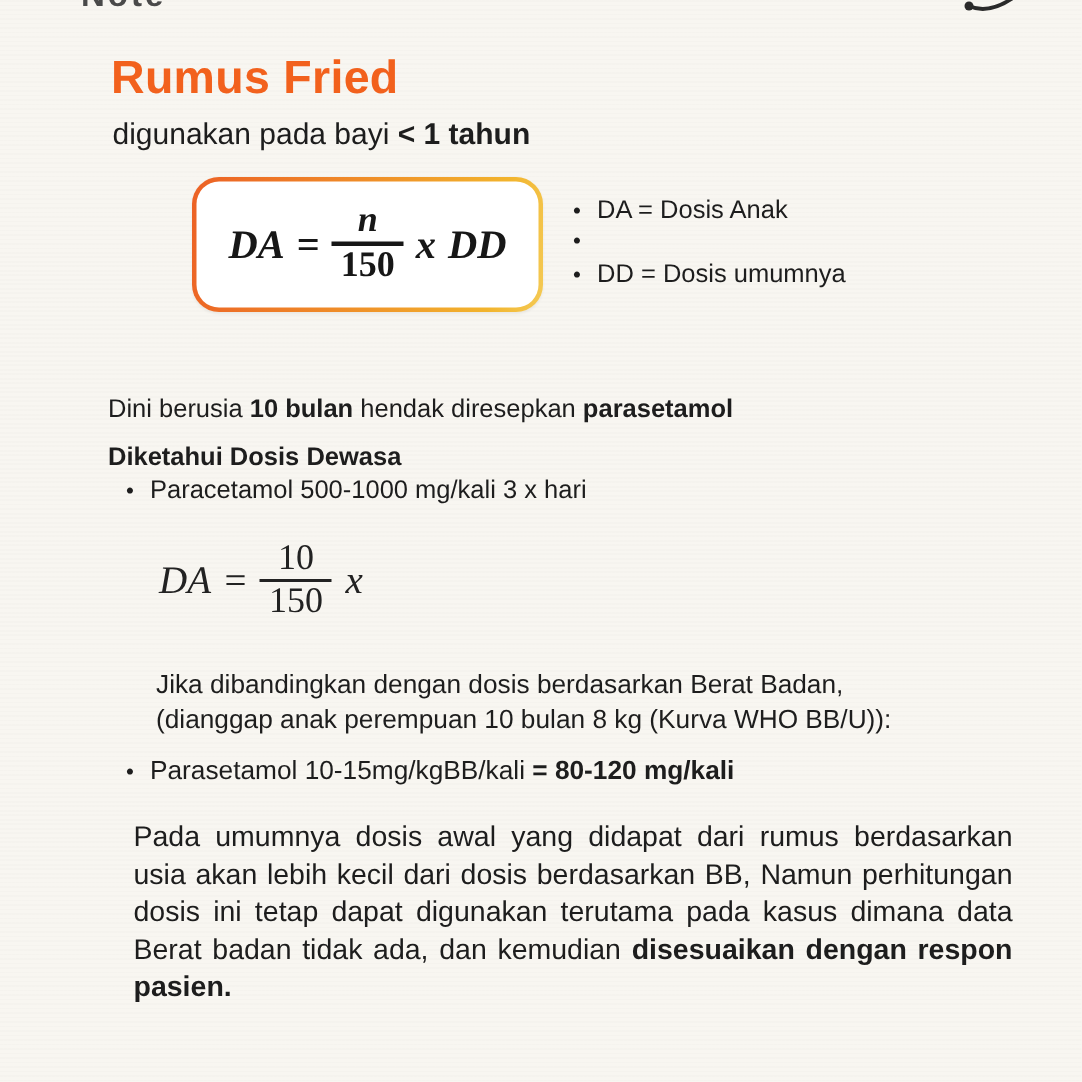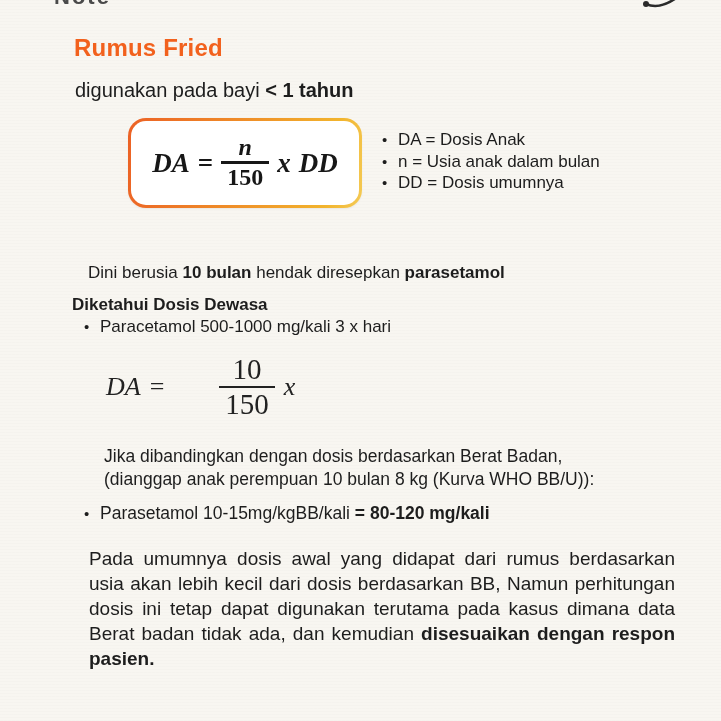--- a/index.html
+++ b/index.html
@@ -18,21 +18,21 @@
   
   .note-remnant{
     position:absolute;left:54px;top:-16px;
     font-size:22px;font-weight:bold;color:#4a4a4a;
     letter-spacing:2px;text-decoration:line-through;
   }
   .squiggle{position:absolute;right:28px;top:-7px;}
 
   .title{
     position:absolute;left:74px;top:34px;
-    font-size:24px;font-weight:bold;letter-spacing:0.2px;
+    font-size:31px;font-weight:bold;letter-spacing:0.2px;
     color:#f2611d;
   }
   .subtitle{
     position:absolute;left:75px;top:79px;
     font-size:20px;
   }
   .subtitle b{font-weight:bold;}
 
   
   .formula-box{
@@ -66,21 +66,21 @@
   
   .calc{
     position:absolute;left:106px;top:352px;height:70px;
     display:flex;align-items:center;gap:10px;
   }
   .calc .math2{
     font-family:"Liberation Serif", serif;font-style:italic;font-weight:normal;
     font-size:26px;color:#222;display:flex;align-items:center;gap:9px;
   }
   .calc .math2 .upright{font-style:normal;}
-  .calc .frac{font-size:29px;margin-left:46px;}
+  .calc .frac{font-size:24px;}
   .calc .frac .den{border-top:2px solid #222;}
   .calc-result{
     font-family:"Liberation Sans", sans-serif;
     font-size:20.5px;font-weight:bold;color:#f4641e;margin-left:8px;
     letter-spacing:0.2px;white-space:nowrap;
   }
 
   .comparison{position:absolute;left:72px;top:445px;font-size:17.5px;line-height:23px;width:600px;margin-left:32px;}
   .comp-bullet{position:absolute;left:72px;top:503px;font-size:17.5px;}
 
@@ -120,30 +120,29 @@
     </div>
   </div>
 
   <div class="legend">
     <div class="legend-row">
       <span class="legend-dot">•</span>
       <span>DA = Dosis Anak</span>
     </div>
     <div class="legend-row">
       <span class="legend-dot">•</span>
-      <span>n = Usia anak dalam bulan</span>
     </div>
     <div class="legend-row">
       <span class="legend-dot">•</span>
       <span>DD = Dosis umumnya</span>
     </div>
   </div>
 
 
-  <div class="sec" style="top:262px;margin-left:16px;"><span>Dini berusia </span><span class="b">10 bulan</span><span> hendak diresepkan </span><span class="b">parasetamol</span></div>
+  <div class="sec" style="top:262px;"><span>Dini berusia </span><span class="b">10 bulan</span><span> hendak diresepkan </span><span class="b">parasetamol</span></div>
 
   <div class="sec" style="top:294px;font-weight:bold;">Diketahui Dosis Dewasa</div>
 
   <div class="sec bullet-row" style="top:316px;left:72px;">
     <span class="bullet-dot">•</span>
     <span>Paracetamol 500-1000 mg/kali 3 x hari</span>
   </div>
 
   <div class="calc">
     <div class="math2">

